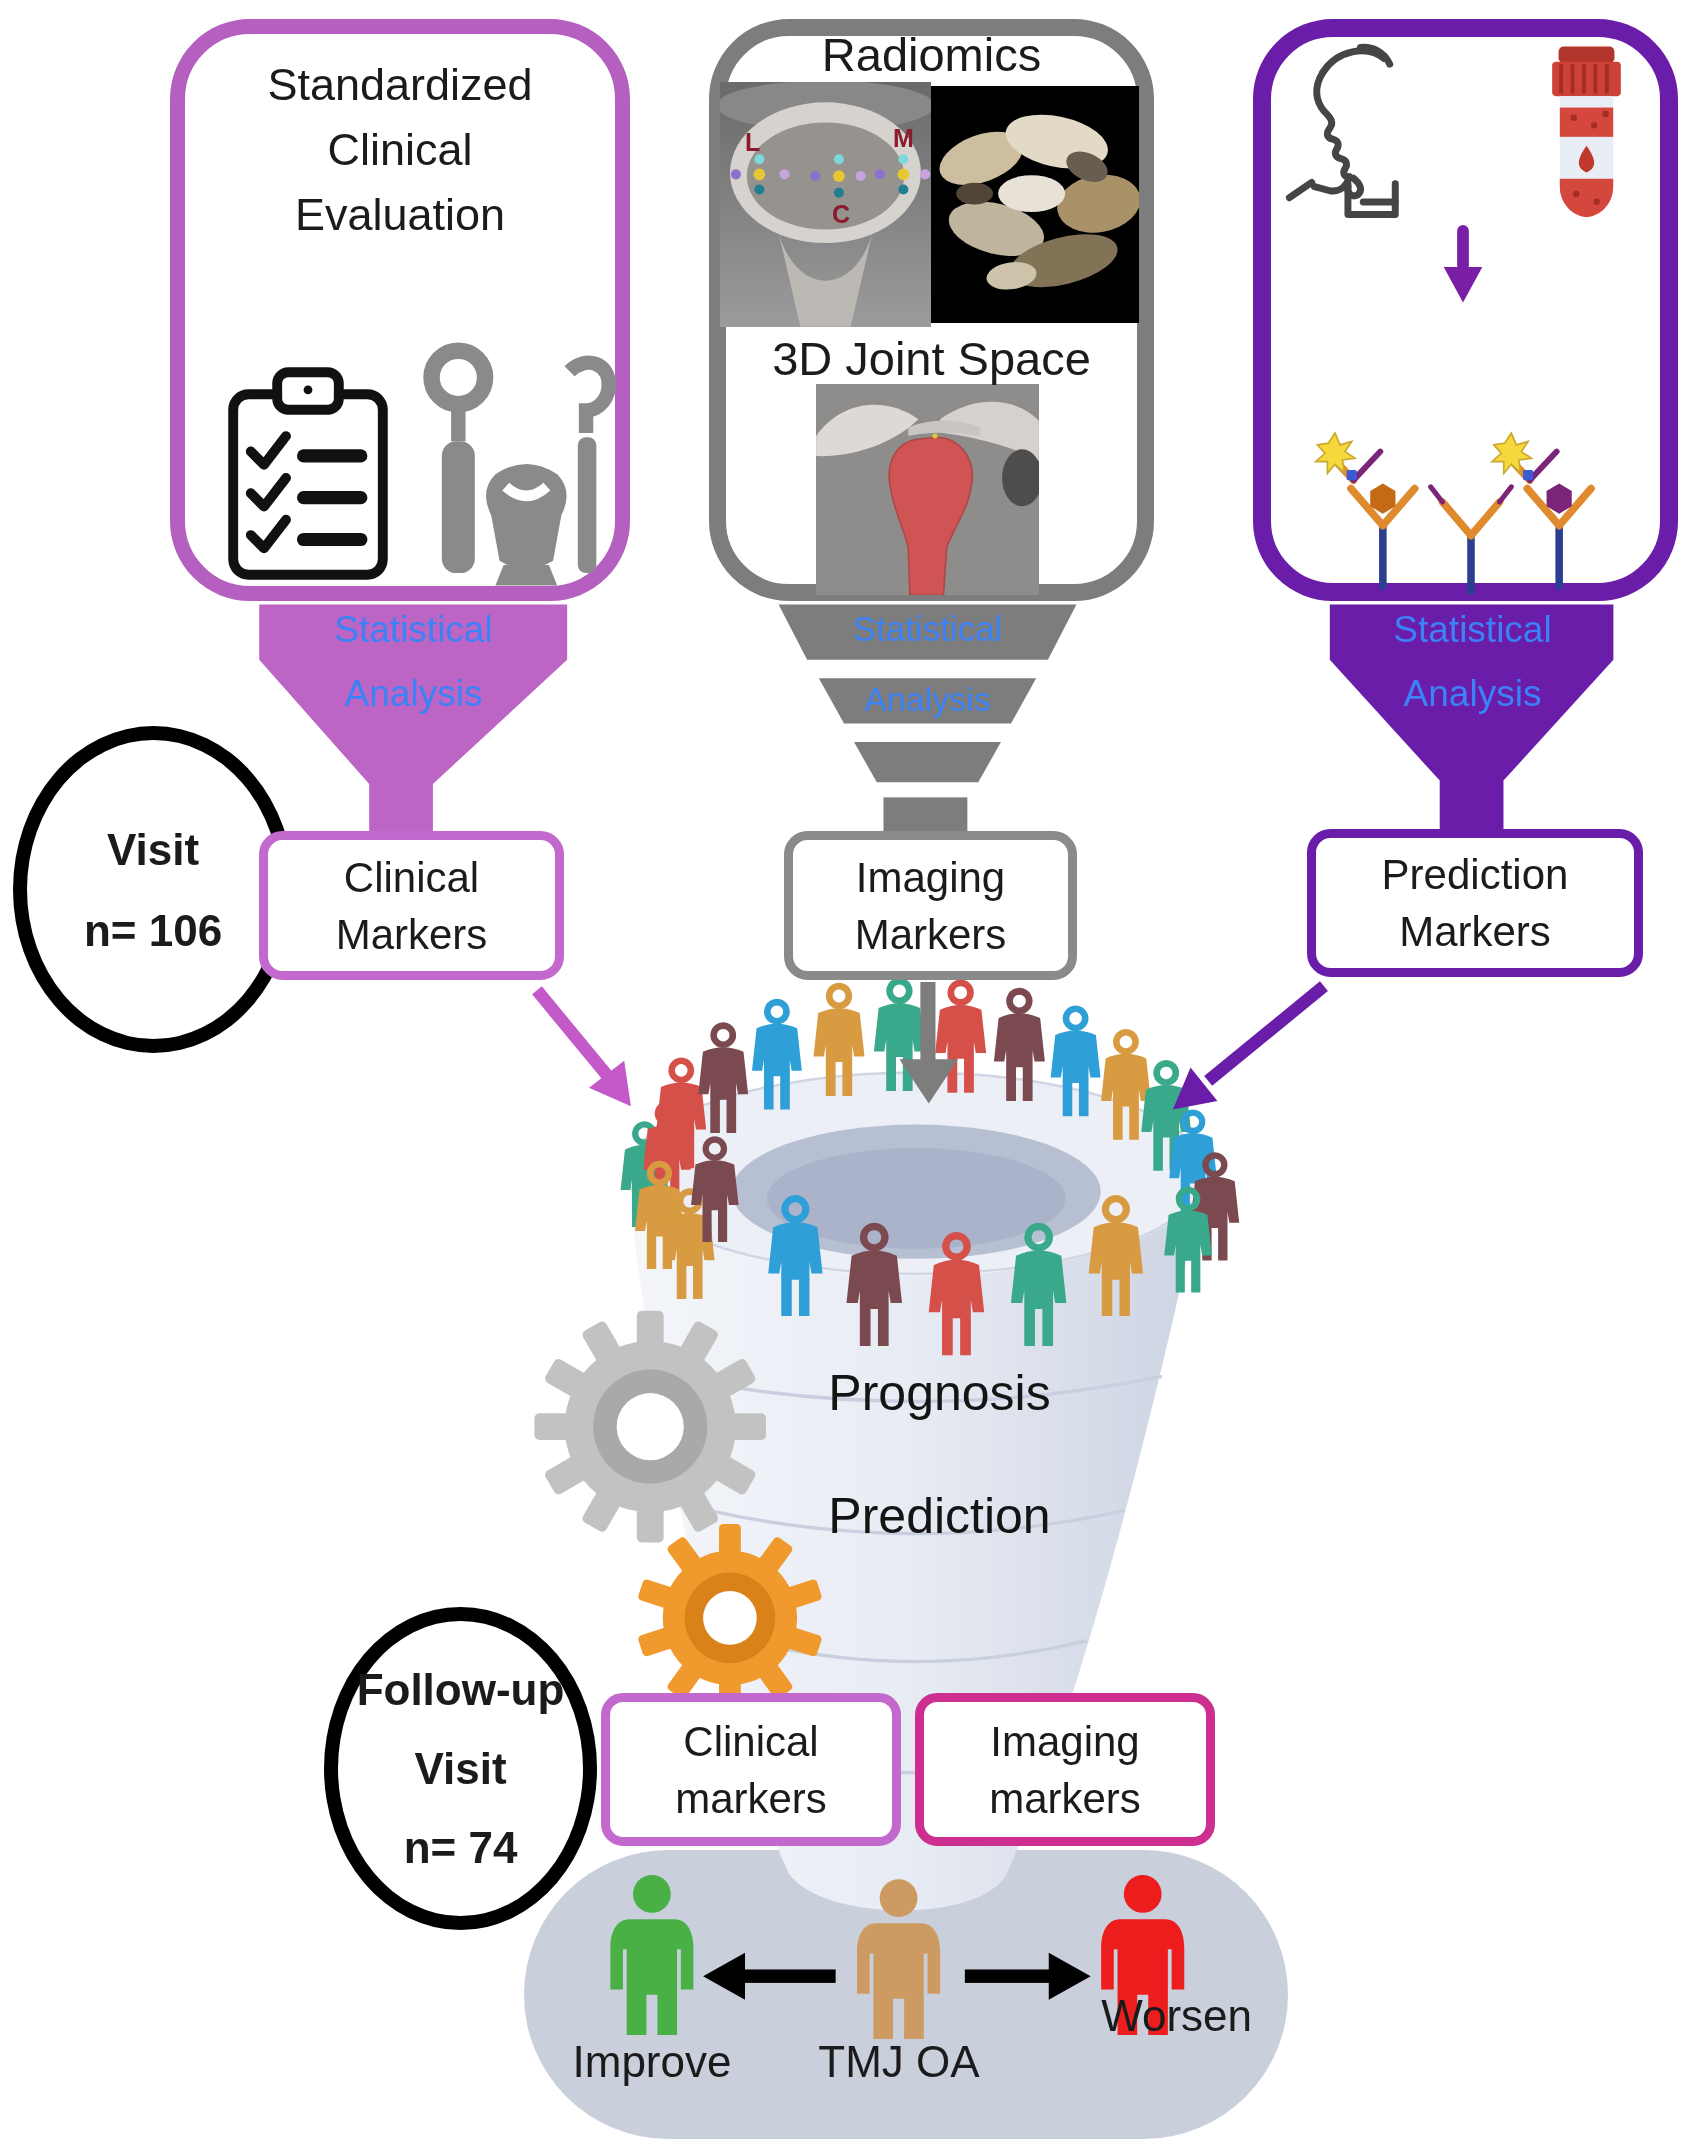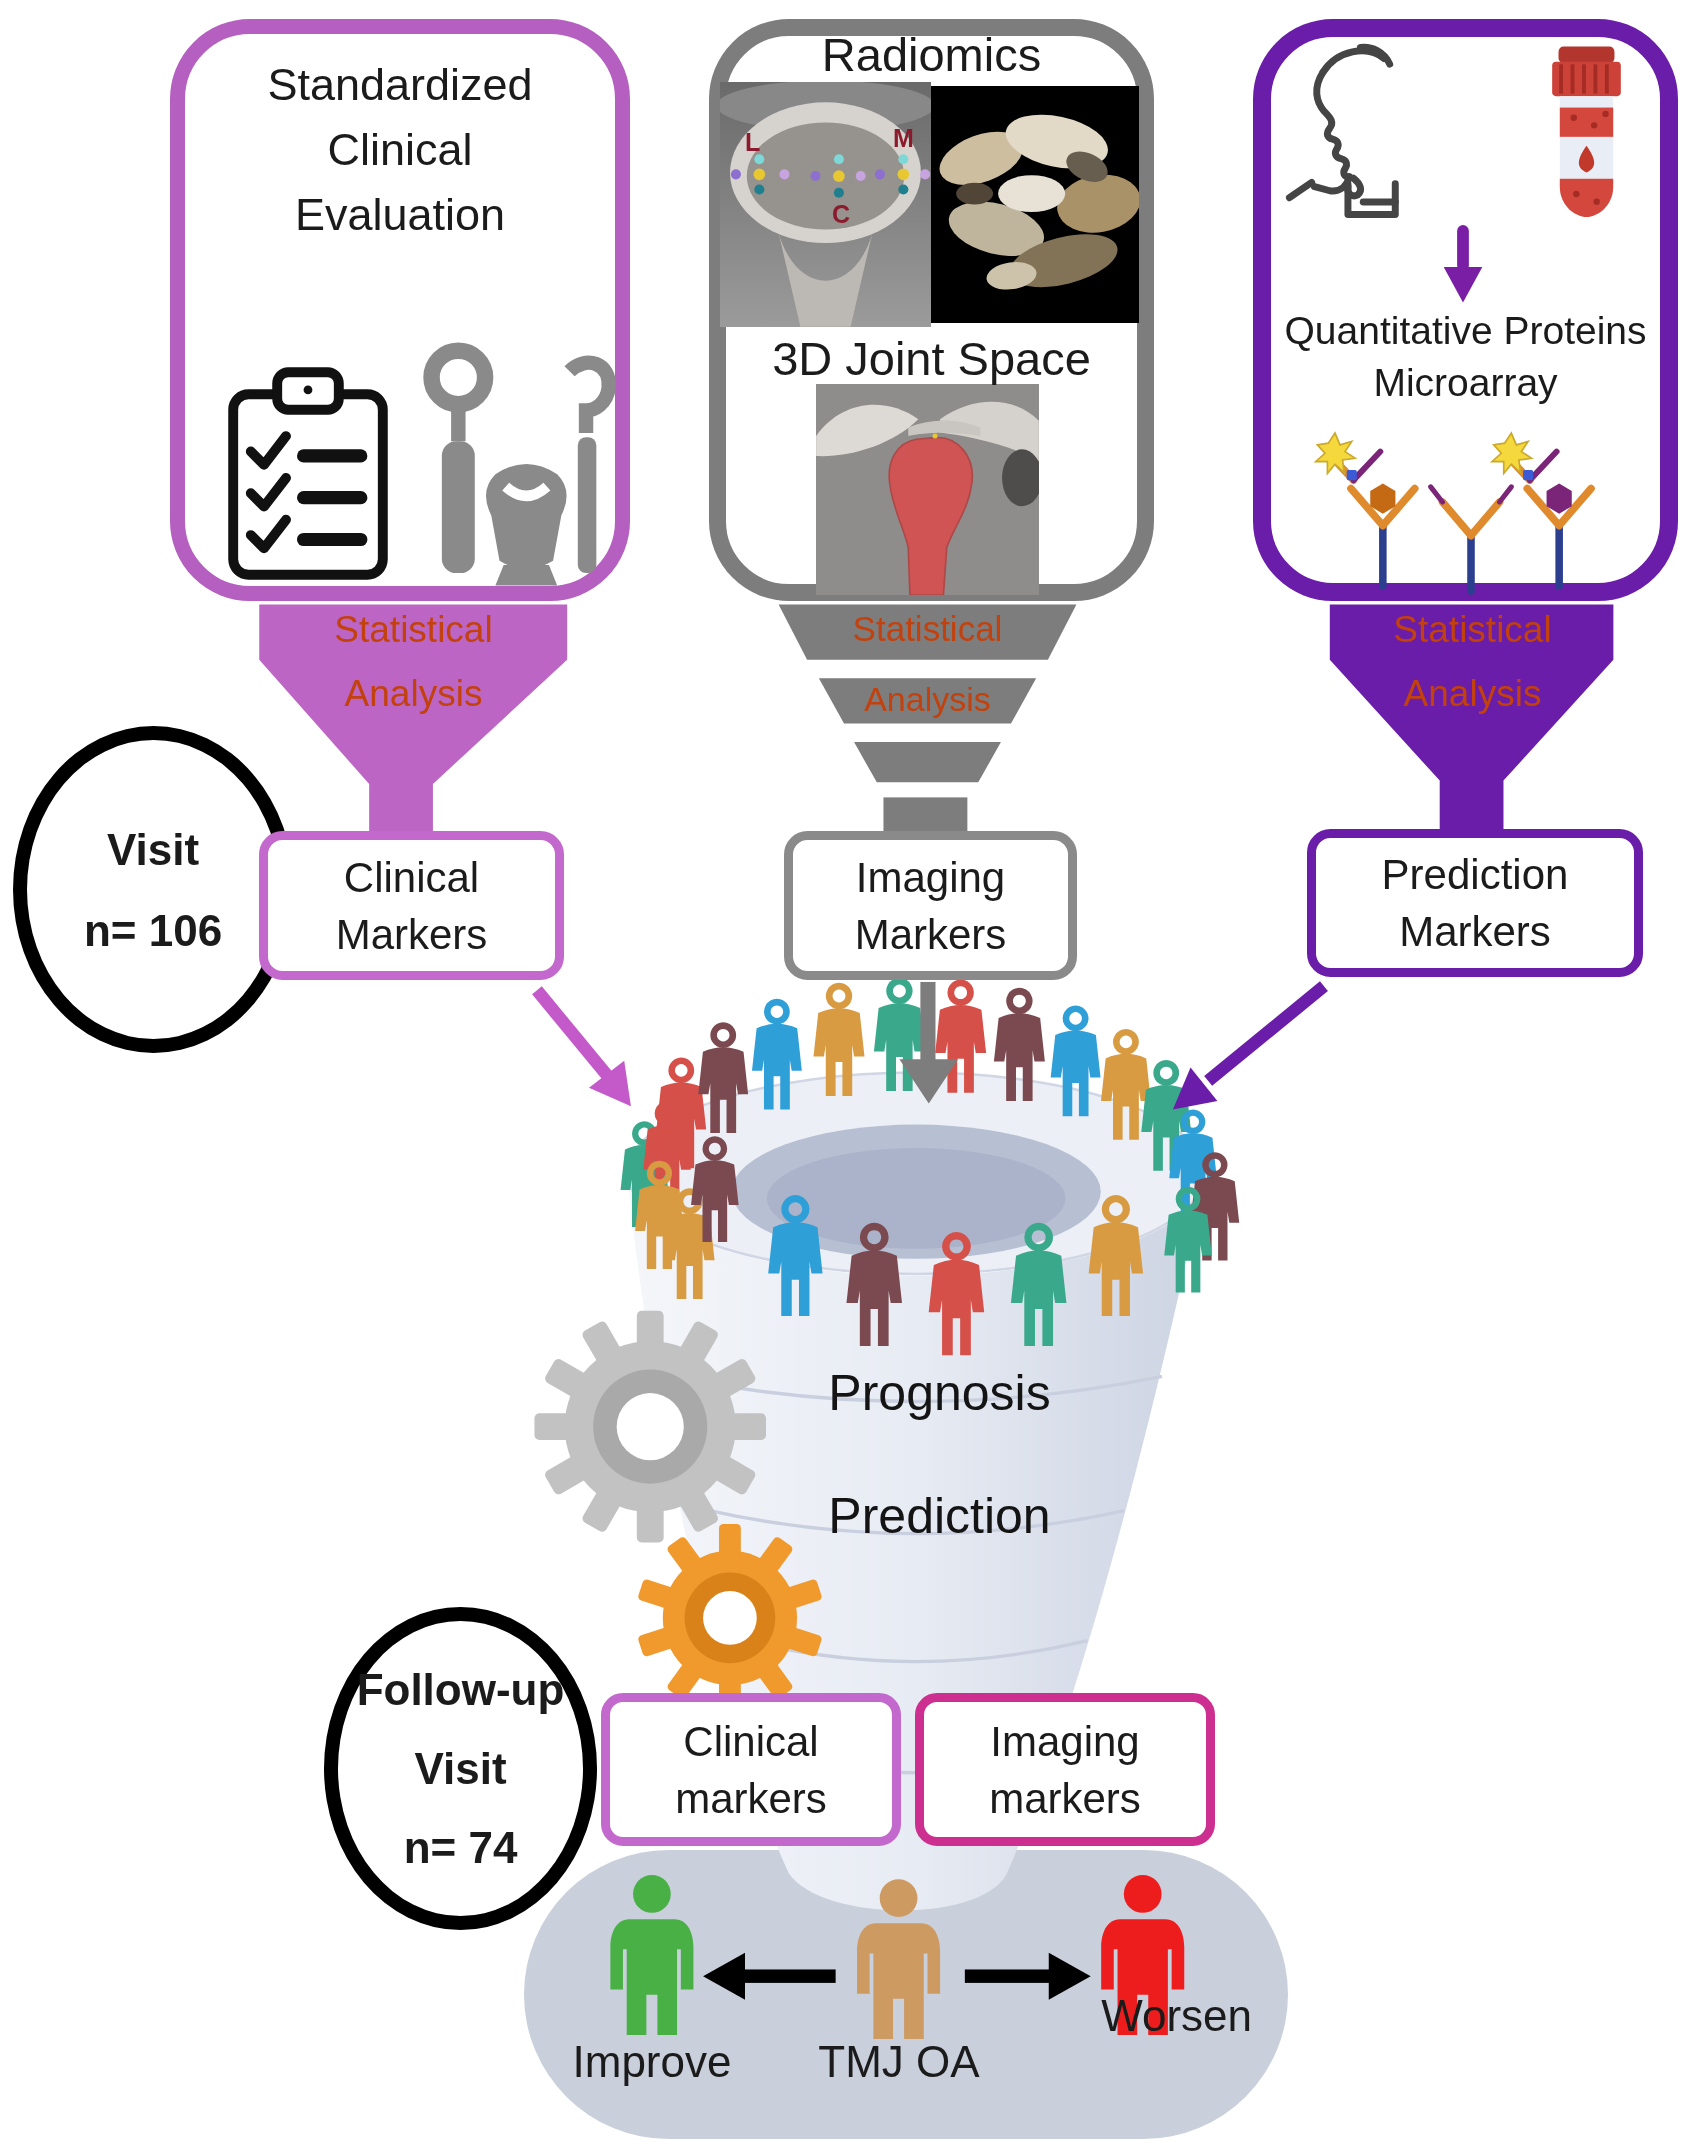--- a/index.html
+++ b/index.html
@@ -5,21 +5,21 @@
   html,body{margin:0;padding:0;background:#ffffff;}
   #canvas{position:relative;width:1704px;height:2146px;background:#ffffff;overflow:hidden;
           font-family:"Liberation Sans", sans-serif;color:#1b1b1b;}
   .abs{position:absolute;}
   .panel{background:#fff;border-radius:80px;box-sizing:border-box;z-index:5;}
   .panel.p-clinical{border:15px solid #b55fc0;}
   .panel.p-radiomics{border:17px solid #7d7d7d;}
   .panel.p-bio{border:18.5px solid #6a1da8;}
   .title-line{font-size:45px;line-height:65px;white-space:nowrap;}
   .svg-layer{position:absolute;left:0;top:0;z-index:3;}
-  .funnel-text{position:absolute;color:#c2410c;font-size:37px;text-align:center;z-index:6;white-space:nowrap;}
+  .funnel-text{position:absolute;color:#3b82f6;font-size:37px;text-align:center;z-index:6;white-space:nowrap;}
   .marker-box{position:absolute;background:#fff;border-radius:23.5px;box-sizing:border-box;z-index:7;
               display:flex;flex-direction:column;align-items:center;justify-content:center;}
   .marker-box .ln{font-size:42px;line-height:57px;}
   .circle{position:absolute;background:#fff;border:14.3px solid #000;border-radius:50%;box-sizing:border-box;z-index:4;
           display:flex;flex-direction:column;align-items:center;justify-content:center;font-weight:bold;}
   .circle .ln{font-size:44px;line-height:81px;white-space:nowrap;}
   .bigword{position:absolute;font-size:50px;z-index:8;text-align:center;white-space:nowrap;color:#141414;}
   .blob{position:absolute;left:524px;top:1850px;width:764px;height:289px;background:#c9cfdb;border-radius:147px;z-index:2;}
   .outcome-label{position:absolute;font-size:44px;z-index:8;text-align:center;white-space:nowrap;}
   .imgpanel{position:absolute;overflow:hidden;z-index:6;}
@@ -286,24 +286,20 @@
       <circle cx="45" cy="55" r="2.5" fill="#a52c24"></circle>
     <path d="M30,80 C37,90 39,97 30,101 C21,97 23,90 30,80 Z" fill="#c0392b"></path>
     <path d="M9,106 L51,106 L51,112 C51,128 38,136 30,136 C22,136 9,128 9,112 Z" fill="#d4473d"></path>
     <circle cx="22" cy="118" r="2.5" fill="#a52c24"></circle>
       <circle cx="38" cy="124" r="2.5" fill="#a52c24"></circle>
   </svg>
   <svg class="abs" style="left:1442px;top:225px;z-index:8;" width="42" height="80" viewBox="0 0 50 95">
     <rect x="18" y="0" width="14" height="55" rx="7" fill="#7b1ea6"></rect>
     <polygon points="2,50 48,50 25,92" fill="#7b1ea6"></polygon>
   </svg>
-  <div class="inbox-text" style="left:1253px;top:305px;width:425px;font-size:39px;line-height:52px;">
-    <div>Quantitative Proteins</div>
-    <div>Microarray</div>
-  </div>
   <svg class="abs" style="left:1303px;top:418px;z-index:8;" width="336" height="178" viewBox="0 0 400 212">
     <g stroke-linecap="round">
 
       <g>
         <path d="M95,128 L95,200" stroke="#2c3f8f" stroke-width="9"></path>
         <path d="M95,128 L57,84" stroke="#e08a2e" stroke-width="9"></path>
           <path d="M95,128 L133,84" stroke="#e08a2e" stroke-width="9"></path>
         <path d="M60,74 L30,42" stroke="#e08a2e" stroke-width="9"></path>
           <path d="M60,74 L92,40" stroke="#7a2577" stroke-width="7"></path>
         <path d="M30,30 l8,-12 l6,14 l14,-4 l-8,12 l12,8 l-15,2 l2,15 l-11,-10 l-9,11 l0,-14 l-14,0 l11,-10 l-9,-10 Z" fill="#f5d93c" stroke="#caa92c" stroke-width="2"></path>

